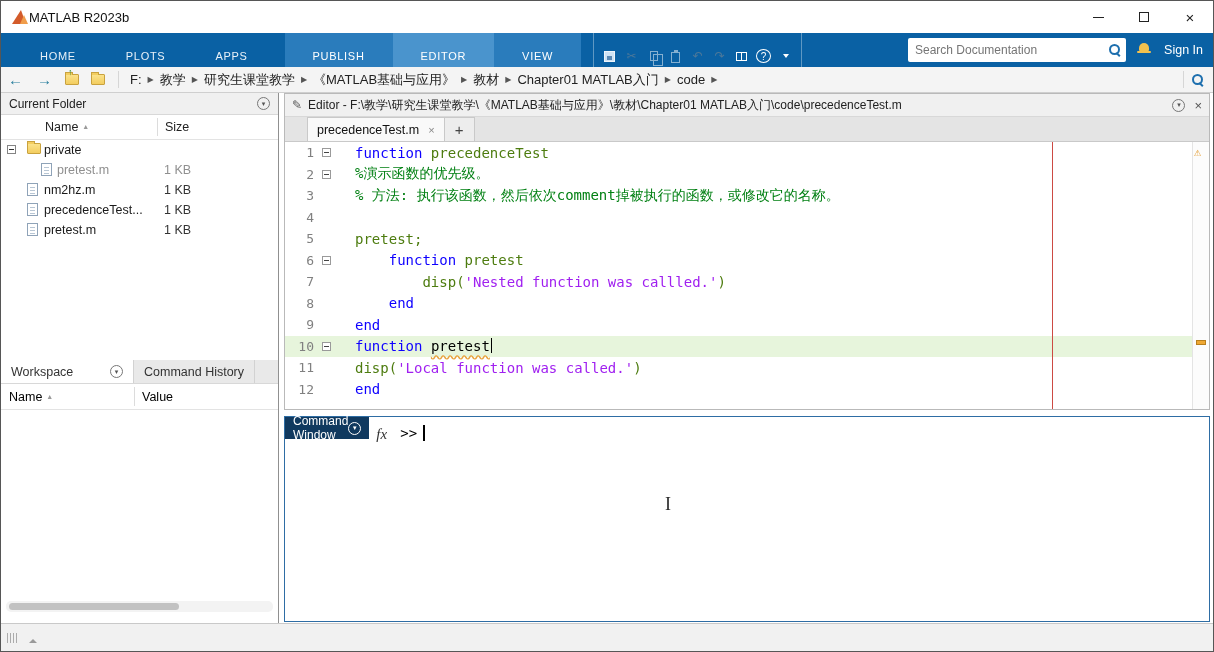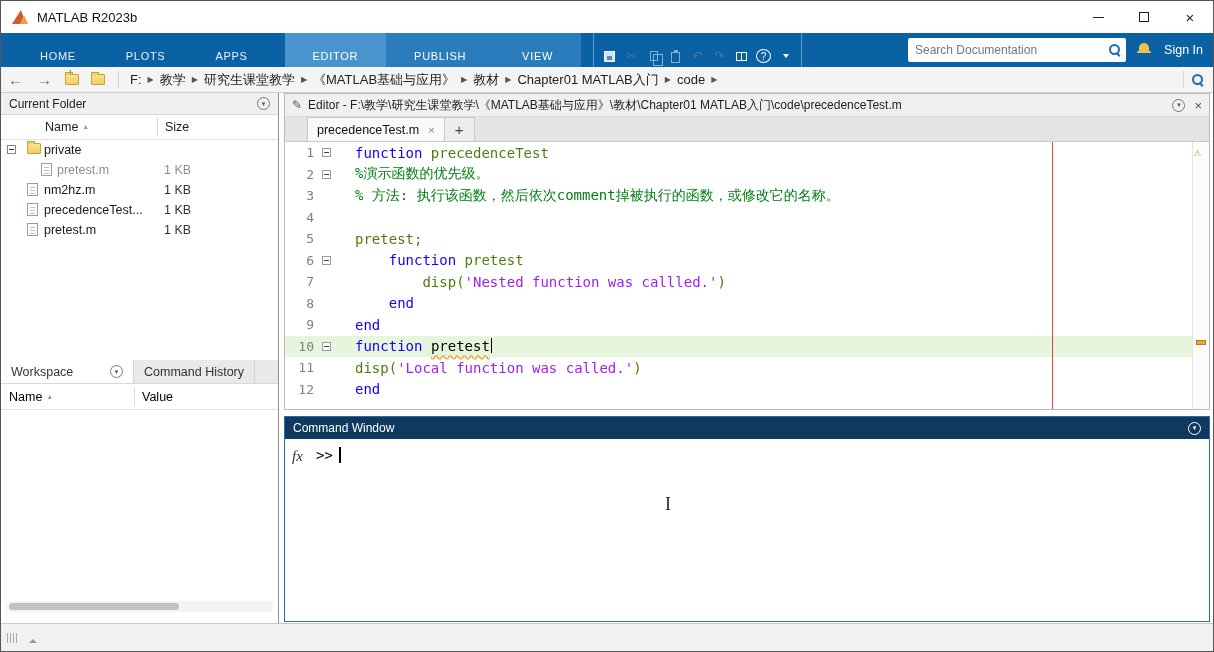--- a/index.html
+++ b/index.html
@@ -5,21 +5,21 @@
   *{margin:0;padding:0;box-sizing:border-box}
   html,body{background:#3a3a3a}
   #window{position:relative;width:1214px;height:652px;background:#fff;overflow:hidden;
           border:1px solid #565656;font-family:"Liberation Sans",sans-serif}
 
   
   .titlebar{position:absolute;top:0;left:0;right:0;height:32px;background:#fff;display:flex;align-items:center}
   .logo{width:18px;height:16px;margin-left:10px;position:relative;display:inline-block}
   .logo::before{content:"";position:absolute;left:2px;top:1px;border-left:7px solid transparent;border-right:7px solid transparent;border-bottom:14px solid #d35b2a;transform:skewX(-8deg)}
   .logo::after{content:"";position:absolute;left:9px;top:6px;border-left:4px solid transparent;border-right:4px solid transparent;border-bottom:9px solid #f09d4b}
-  .title{margin-left:8px;font-size:13px;color:#111}
+  .title{margin-left:0;font-size:13px;color:#111}
   .wincontrols{margin-left:auto;display:flex;height:100%}
   .wc{width:46px;height:100%;display:flex;align-items:center;justify-content:center;font-size:15px;color:#222;cursor:pointer}
   .wc-min{width:11px;height:1px;background:#222;display:block}
   .wc-max{width:10px;height:10px;border:1px solid #222;display:block}
 
   
   .ribbon{position:absolute;top:32px;left:0;right:0;height:46px;background:#0a61a4;display:flex;align-items:stretch}
   .rtabs-left{display:flex;margin-left:14px}
   .rtab{padding:0 25px;display:flex;align-items:center;font-size:11px;letter-spacing:.7px;color:#e9f1f8;cursor:pointer}
   .rgroup{display:flex;background:#2a7cbc;margin-left:12px}
@@ -122,21 +122,21 @@
   .foldbox::after{content:"";position:absolute;left:1px;top:3px;width:5px;height:1px;background:#444}
   .txt{white-space:pre;padding-left:20px}
   .c-kw{color:#0e00ff}
   .c-cm{color:#028013}
   .c-st{color:#a020f0}
   .c-pl{color:#4d7c0f}
   .c-sq{color:#000;text-decoration:underline wavy #e8a13c;text-underline-offset:3px}
   .caret-ed{display:inline-block;width:1.5px;height:15px;background:#000;vertical-align:-2px;margin-left:1px}
 
   
-  .cw{position:absolute;left:283px;right:3px;top:415px;height:206px;border:1px solid #2e6da4;background:#fff;display:flex;flex-direction:column}
+  .cw{position:absolute;left:283px;right:3px;top:415px;height:206px;border:1px solid #2e6da4;background:#fff;display:flex;}
   .cw-header{height:22px;background:#10395f;color:#fff;display:flex;align-items:center;padding:0 8px;font-size:12px;flex:0 0 22px}
   .cw-body{flex:1;position:relative}
   .cw-fx{position:absolute;left:7px;top:9px;font-family:"Liberation Serif",serif;font-style:italic;font-size:15px;color:#333}
   .cw-prompt{position:absolute;left:31px;top:8px;font-family:"DejaVu Sans Mono",monospace;font-size:14px;color:#000}
   .cw-caret{position:absolute;left:54px;top:8px;width:1.5px;height:16px;background:#000}
   .ibeam{position:absolute;left:664px;top:493px;font-family:"Liberation Serif",serif;font-size:18px;color:#2b2b2b;z-index:20;pointer-events:none}
 
   
   .statusbar{position:absolute;left:0;right:0;bottom:0;height:28px;background:#f1f1f1;border-top:1px solid #c9c9c9}
   .grip{position:absolute;left:6px;top:9px;display:flex;gap:2px}
@@ -162,22 +162,22 @@
     </div>
   </div>
 
   <div class="ribbon">
     <div class="rtabs-left">
         <div class="rtab">HOME</div>
         <div class="rtab">PLOTS</div>
         <div class="rtab">APPS</div>
       </div>
     <div class="rgroup">
+        <div class="rtab ctx">PUBLISH</div>
         <div class="rtab ctx active">EDITOR</div>
-        <div class="rtab ctx">PUBLISH</div>
         <div class="rtab ctx">VIEW</div>
       </div>
     <div class="qat">
       <span class="qi">
           <span class="i-save"></span>
         </span>
       <span class="qi dim">✂</span>
       <span class="qi dim">
           <span class="i-copy"></span>
         </span>

